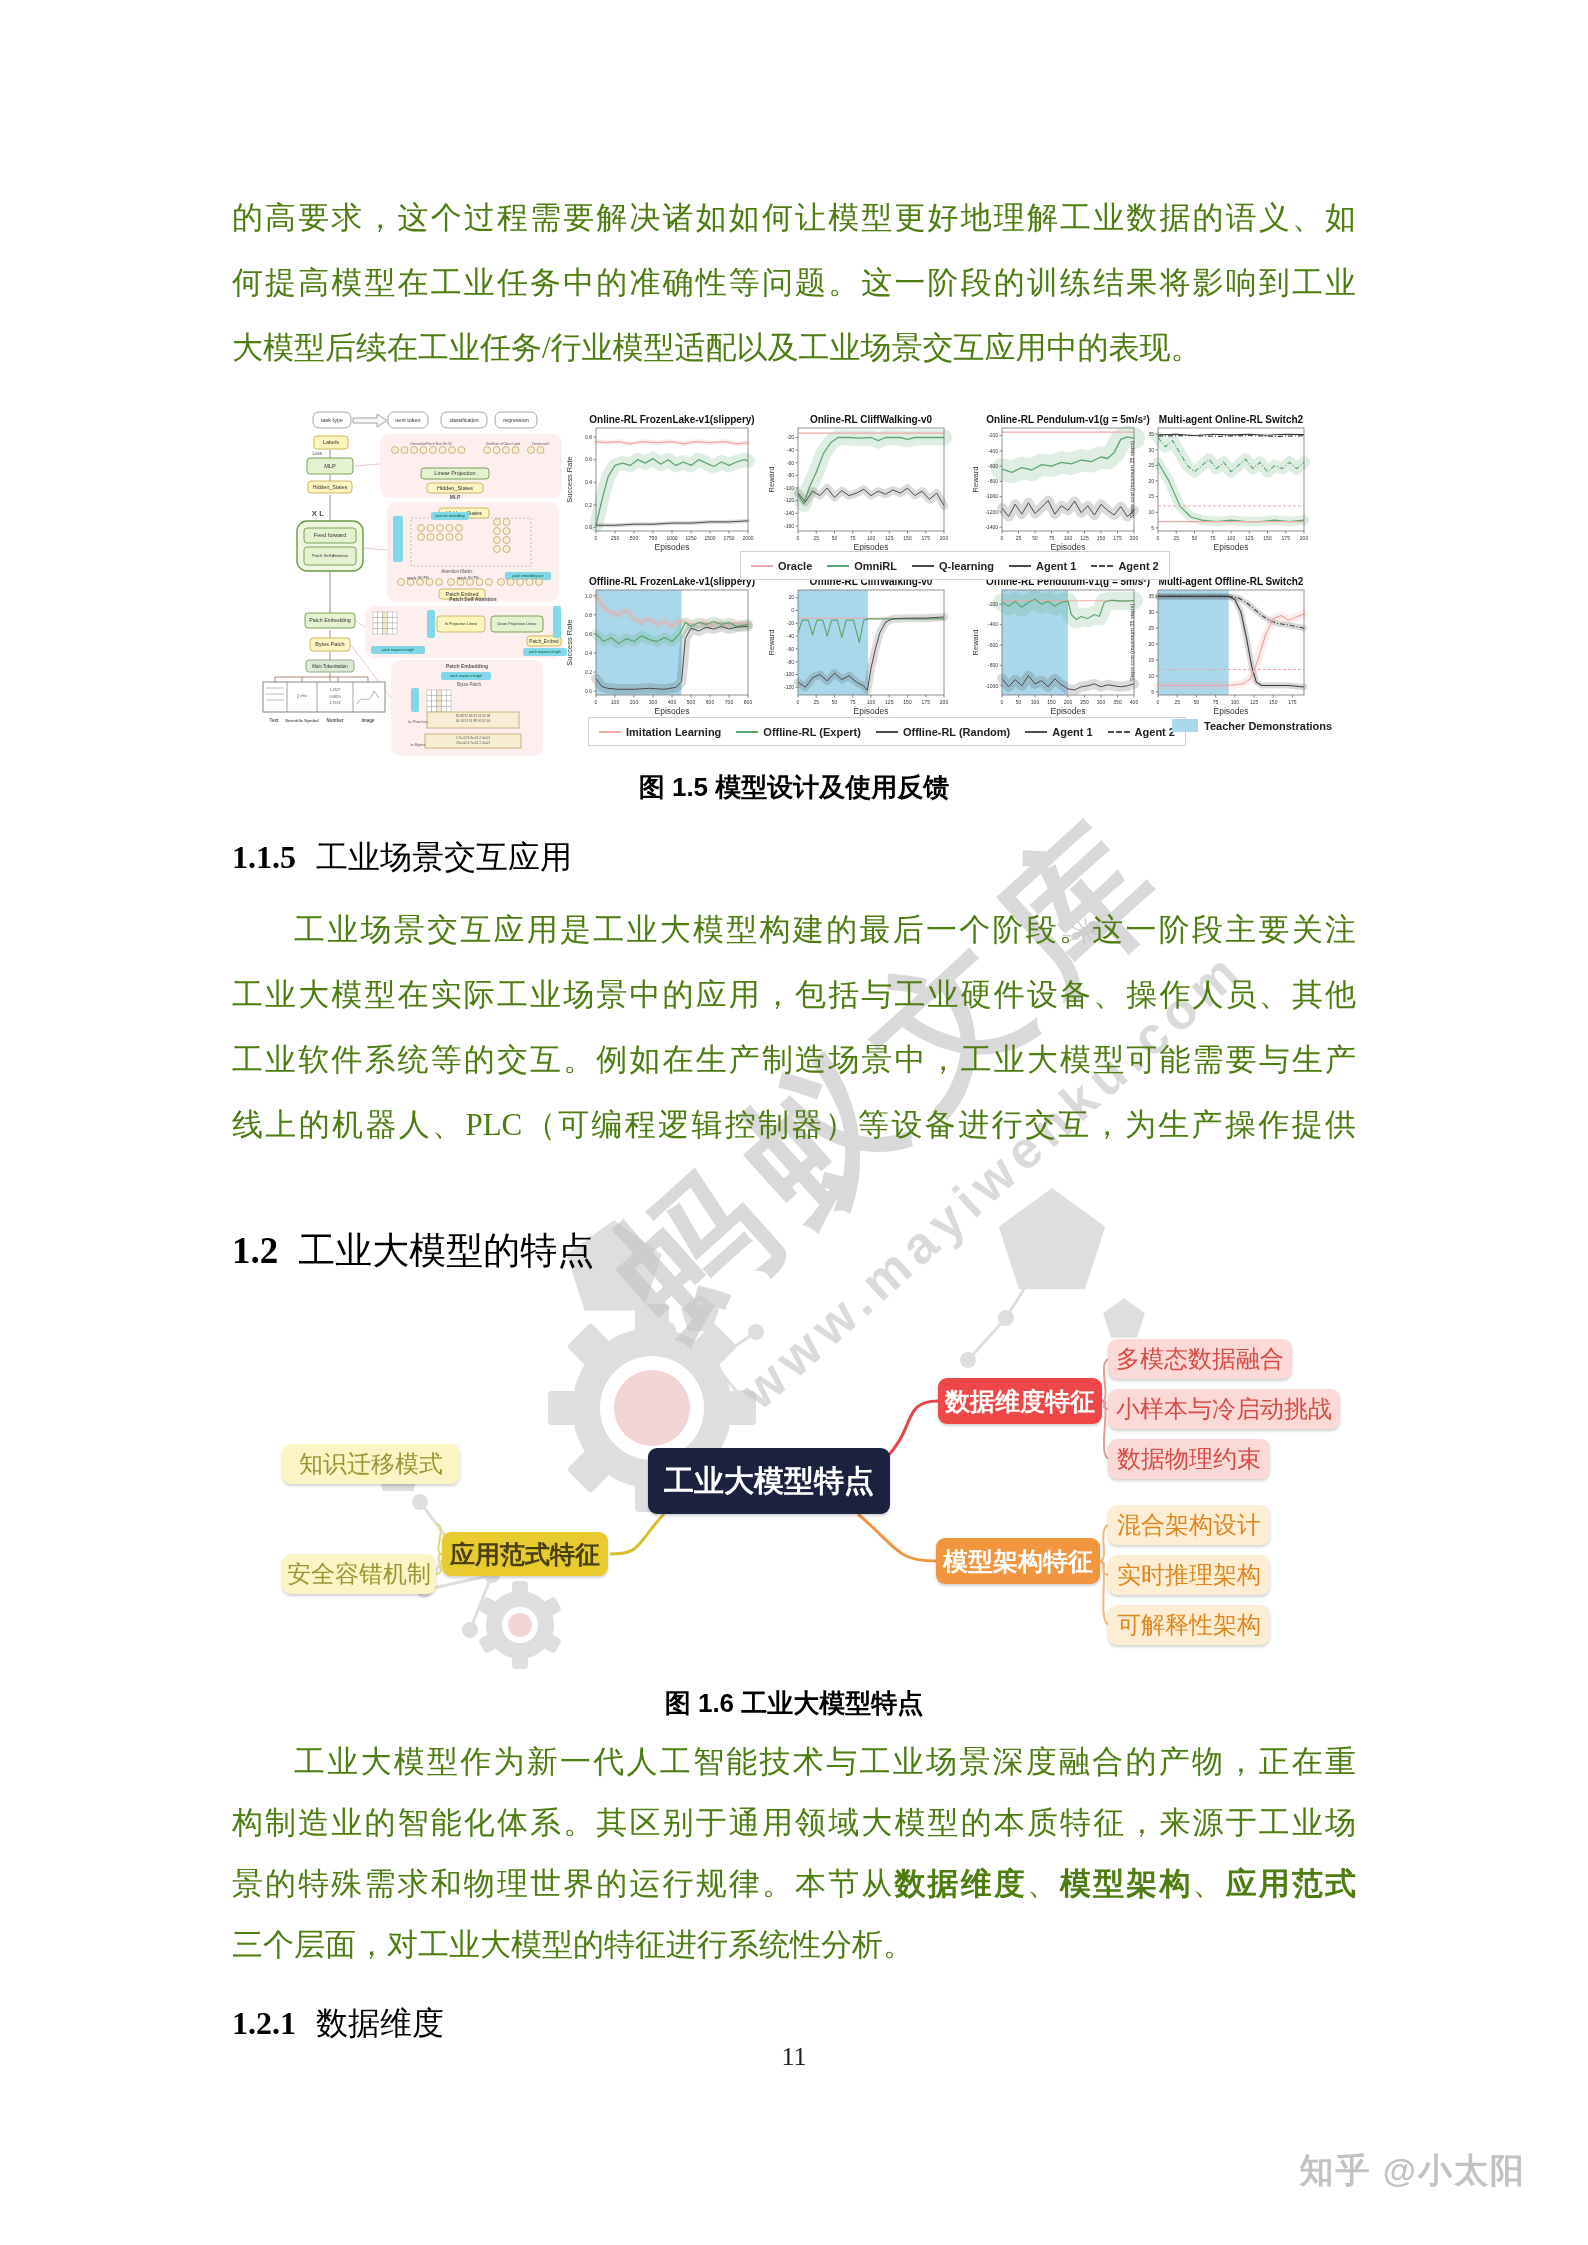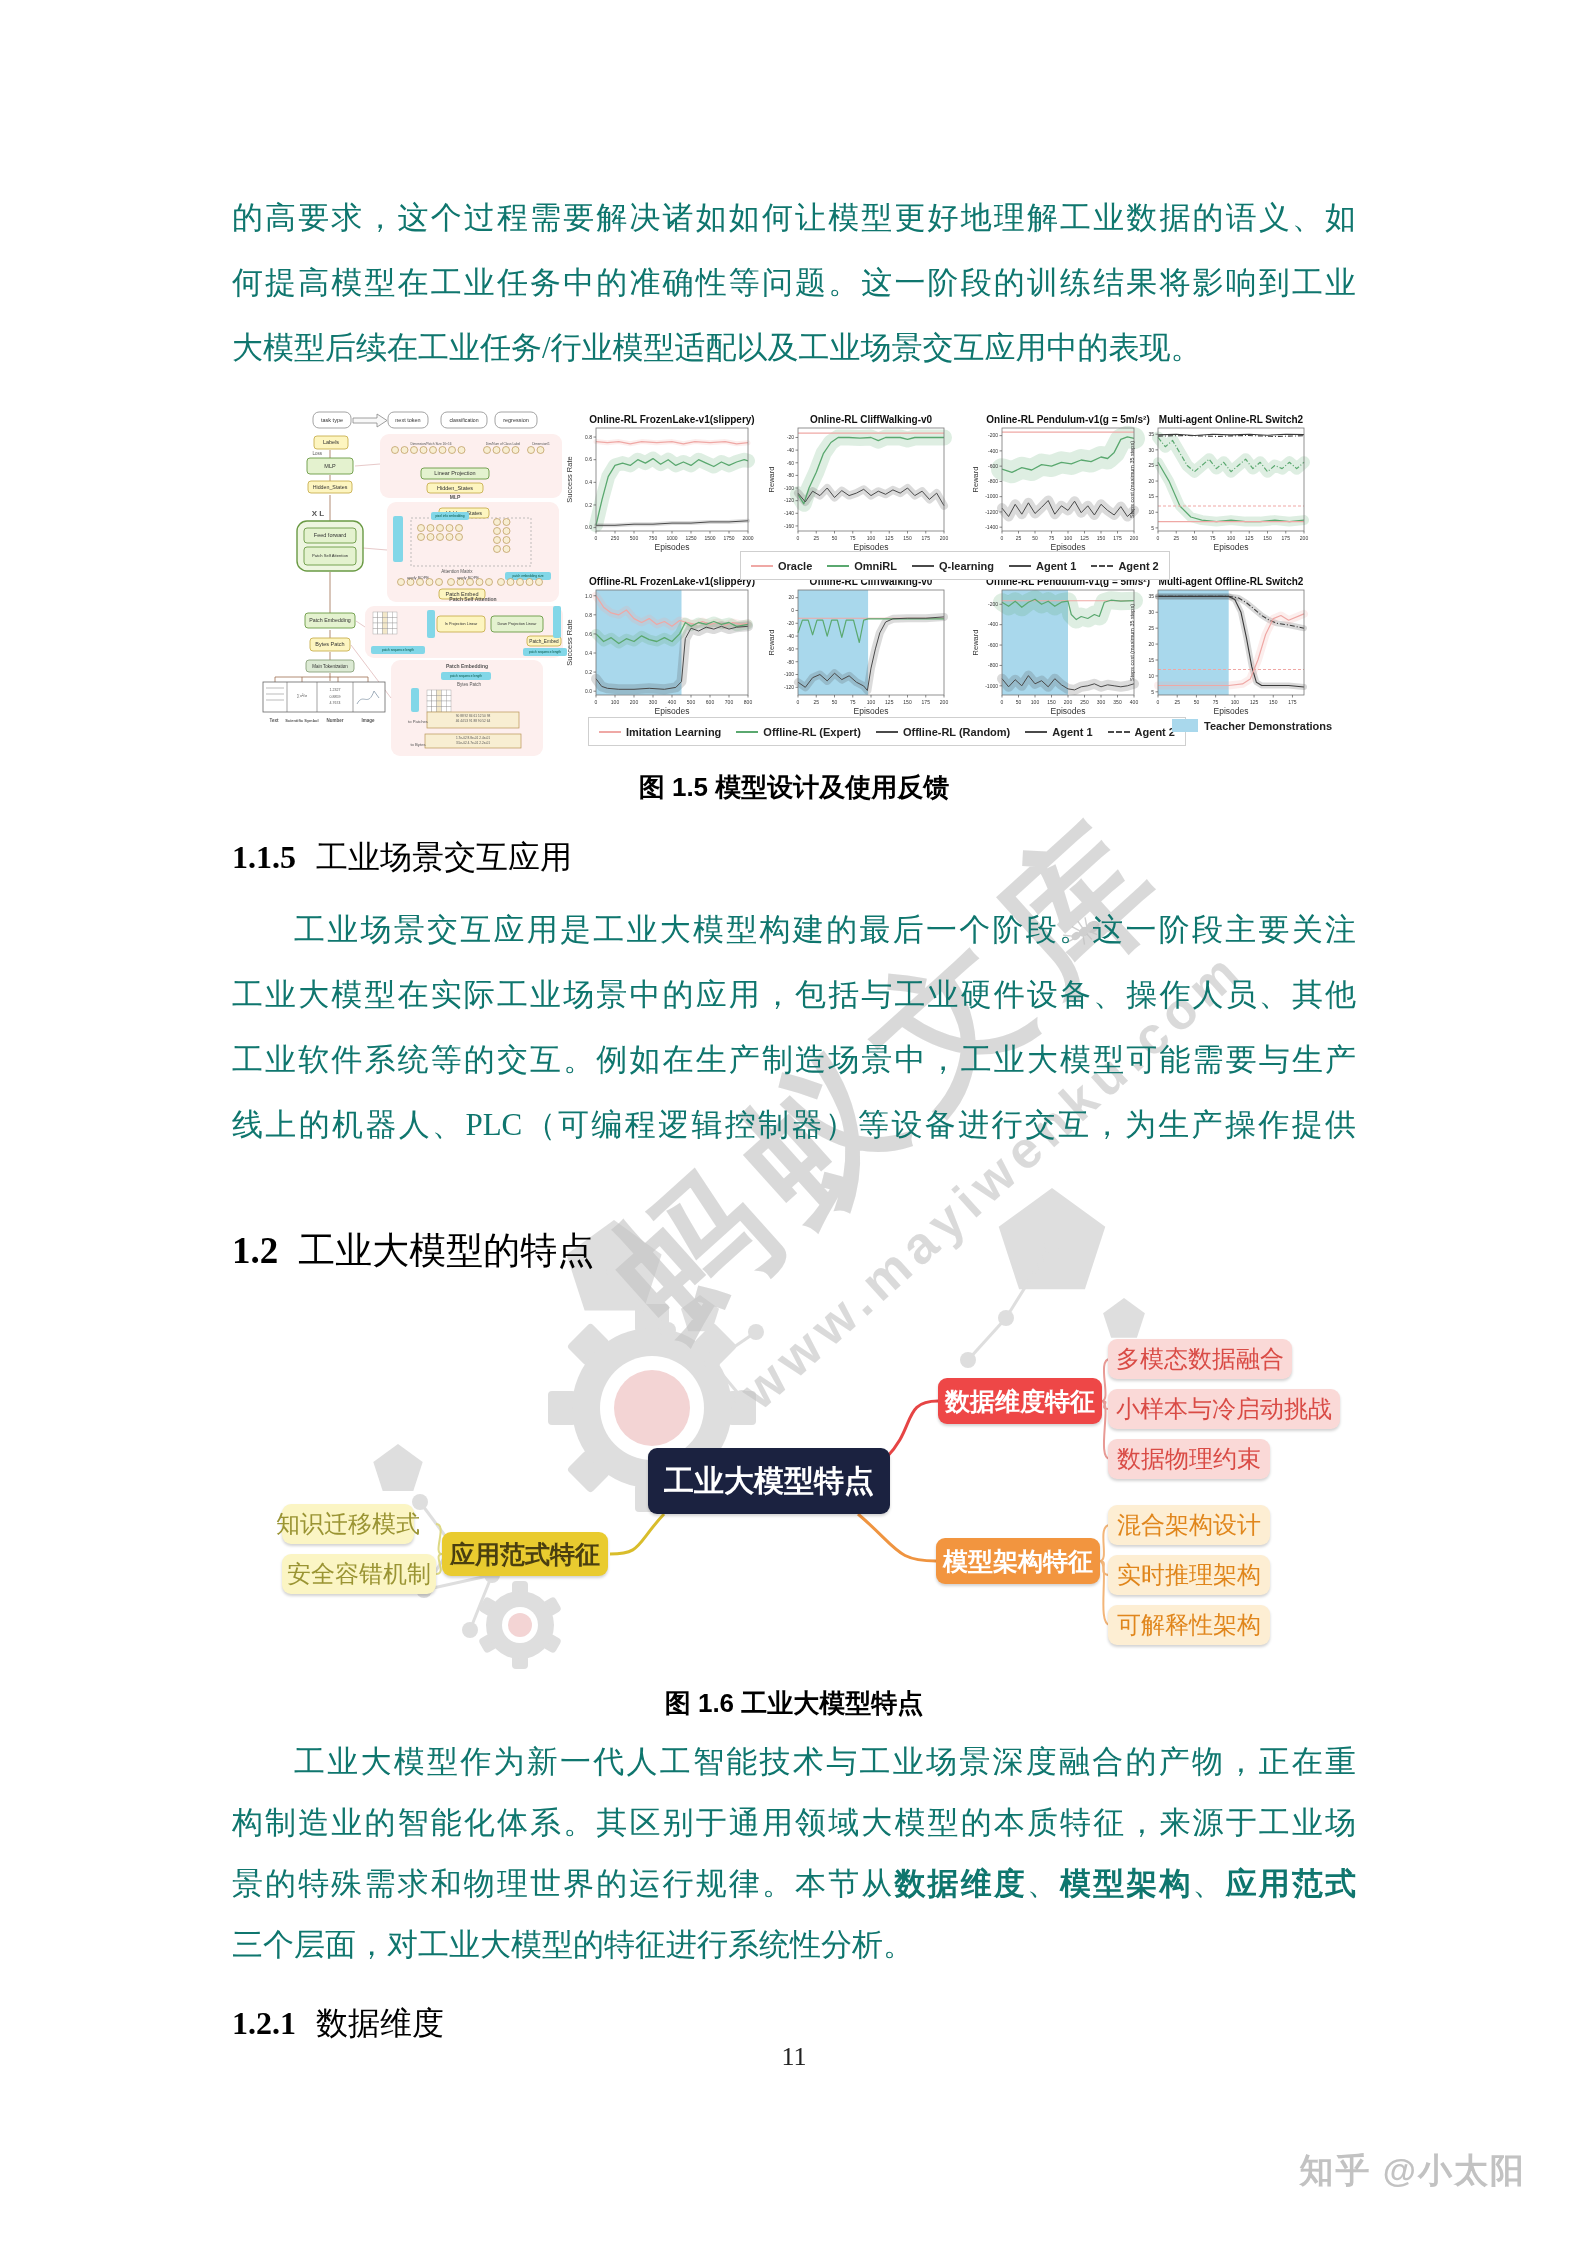--- a/index.html
+++ b/index.html
@@ -6,21 +6,21 @@
   .page{position:relative;width:1588px;height:2245px;background:#ffffff;overflow:hidden;
         font-family:"Liberation Serif", serif;margin:0 auto;}
   svg.layer{position:absolute;left:0;top:0;width:1588px;height:2245px;pointer-events:none;}
   #wm{z-index:0;} #deco{z-index:1;}
   .wmtext{position:absolute;left:500px;top:760px;width:840px;height:680px;z-index:0;
           display:flex;flex-direction:column;align-items:center;justify-content:center;
           transform:rotate(-42deg);color:#c3c3c3;font-family:"Liberation Sans",sans-serif;
           font-weight:bold;pointer-events:none;}
   .wmbig{font-size:148px;letter-spacing:24px;opacity:.62;white-space:nowrap;}
   .wmurl{font-size:52px;letter-spacing:7px;opacity:.6;margin-top:14px;white-space:nowrap;}
-  .bline{position:absolute;left:232px;width:1124px;font-size:31px;color:#0f766e;line-height:44px;
+  .bline{position:absolute;left:232px;width:1124px;font-size:31px;color:#4d7c0f;line-height:44px;
          z-index:2;box-sizing:border-box;}
   .j{text-align:justify;text-align-last:justify;}
   .ind{padding-left:62px;}
   .bb{font-family:"Liberation Sans",sans-serif;font-weight:bold;}
   .heading{position:absolute;left:232px;z-index:2;color:#000;white-space:nowrap;}
   .heading .num{font-family:"Liberation Serif",serif;font-weight:bold;}
   .heading .ttl{font-family:"Liberation Sans",sans-serif;font-weight:normal;margin-left:20px;}
   .cap{position:absolute;left:0;width:100%;text-align:center;font-size:26px;font-weight:bold;
        font-family:Liberation Sans, sans-serif;color:#000;z-index:2;}
   .lgbox{position:absolute;display:flex;align-items:center;gap:15px;border:1px solid #cfcfcf;
@@ -736,21 +736,21 @@
   <div class="mm mm-center" style="left:648px;top:1448px;width:242px;height:66px">工业大模型特点</div>
   <div class="mm mm-red" style="left:938px;top:1378px;width:164px;height:46px">数据维度特征</div>
   <div class="mm mm-pink" style="left:1108px;top:1339px;width:184px;height:40px">多模态数据融合</div>
   <div class="mm mm-pink" style="left:1108px;top:1389px;width:232px;height:40px">小样本与冷启动挑战</div>
   <div class="mm mm-pink" style="left:1108px;top:1439px;width:162px;height:40px">数据物理约束</div>
   <div class="mm mm-orange" style="left:936px;top:1538px;width:164px;height:46px">模型架构特征</div>
   <div class="mm mm-cream" style="left:1108px;top:1505px;width:162px;height:40px">混合架构设计</div>
   <div class="mm mm-cream" style="left:1108px;top:1555px;width:162px;height:40px">实时推理架构</div>
   <div class="mm mm-cream" style="left:1108px;top:1605px;width:162px;height:40px">可解释性架构</div>
   <div class="mm mm-yellow" style="left:442px;top:1532px;width:166px;height:44px">应用范式特征</div>
-  <div class="mm mm-lyellow" style="left:282px;top:1504px;width:132px;height:40px">知识迁移模式</div>
+  <div class="mm mm-lyellow" style="left:282px;top:1444px;width:178px;height:40px">知识迁移模式</div>
   <div class="mm mm-lyellow" style="left:282px;top:1554px;width:154px;height:40px">安全容错机制</div>
 
   <div class="cap" style="top:1686px">图 1.6  工业大模型特点</div>
 
   <div class="bline j ind" style="top:1740px">工业大模型作为新一代人工智能技术与工业场景深度融合的产物，正在重</div>
   <div class="bline j" style="top:1801px">构制造业的智能化体系。其区别于通用领域大模型的本质特征，来源于工业场</div>
   <div class="bline j" style="top:1862px"><span>景的特殊需求和物理世界的运行规律。本节从</span><span class="bb">数据维度</span><span>、</span><span class="bb">模型架构</span><span>、</span><span class="bb">应用范式</span></div>
   <div class="bline" style="top:1923px">三个层面，对工业大模型的特征进行系统性分析。</div>
 
   <div class="heading" style="top:2002px;font-size:32px">

